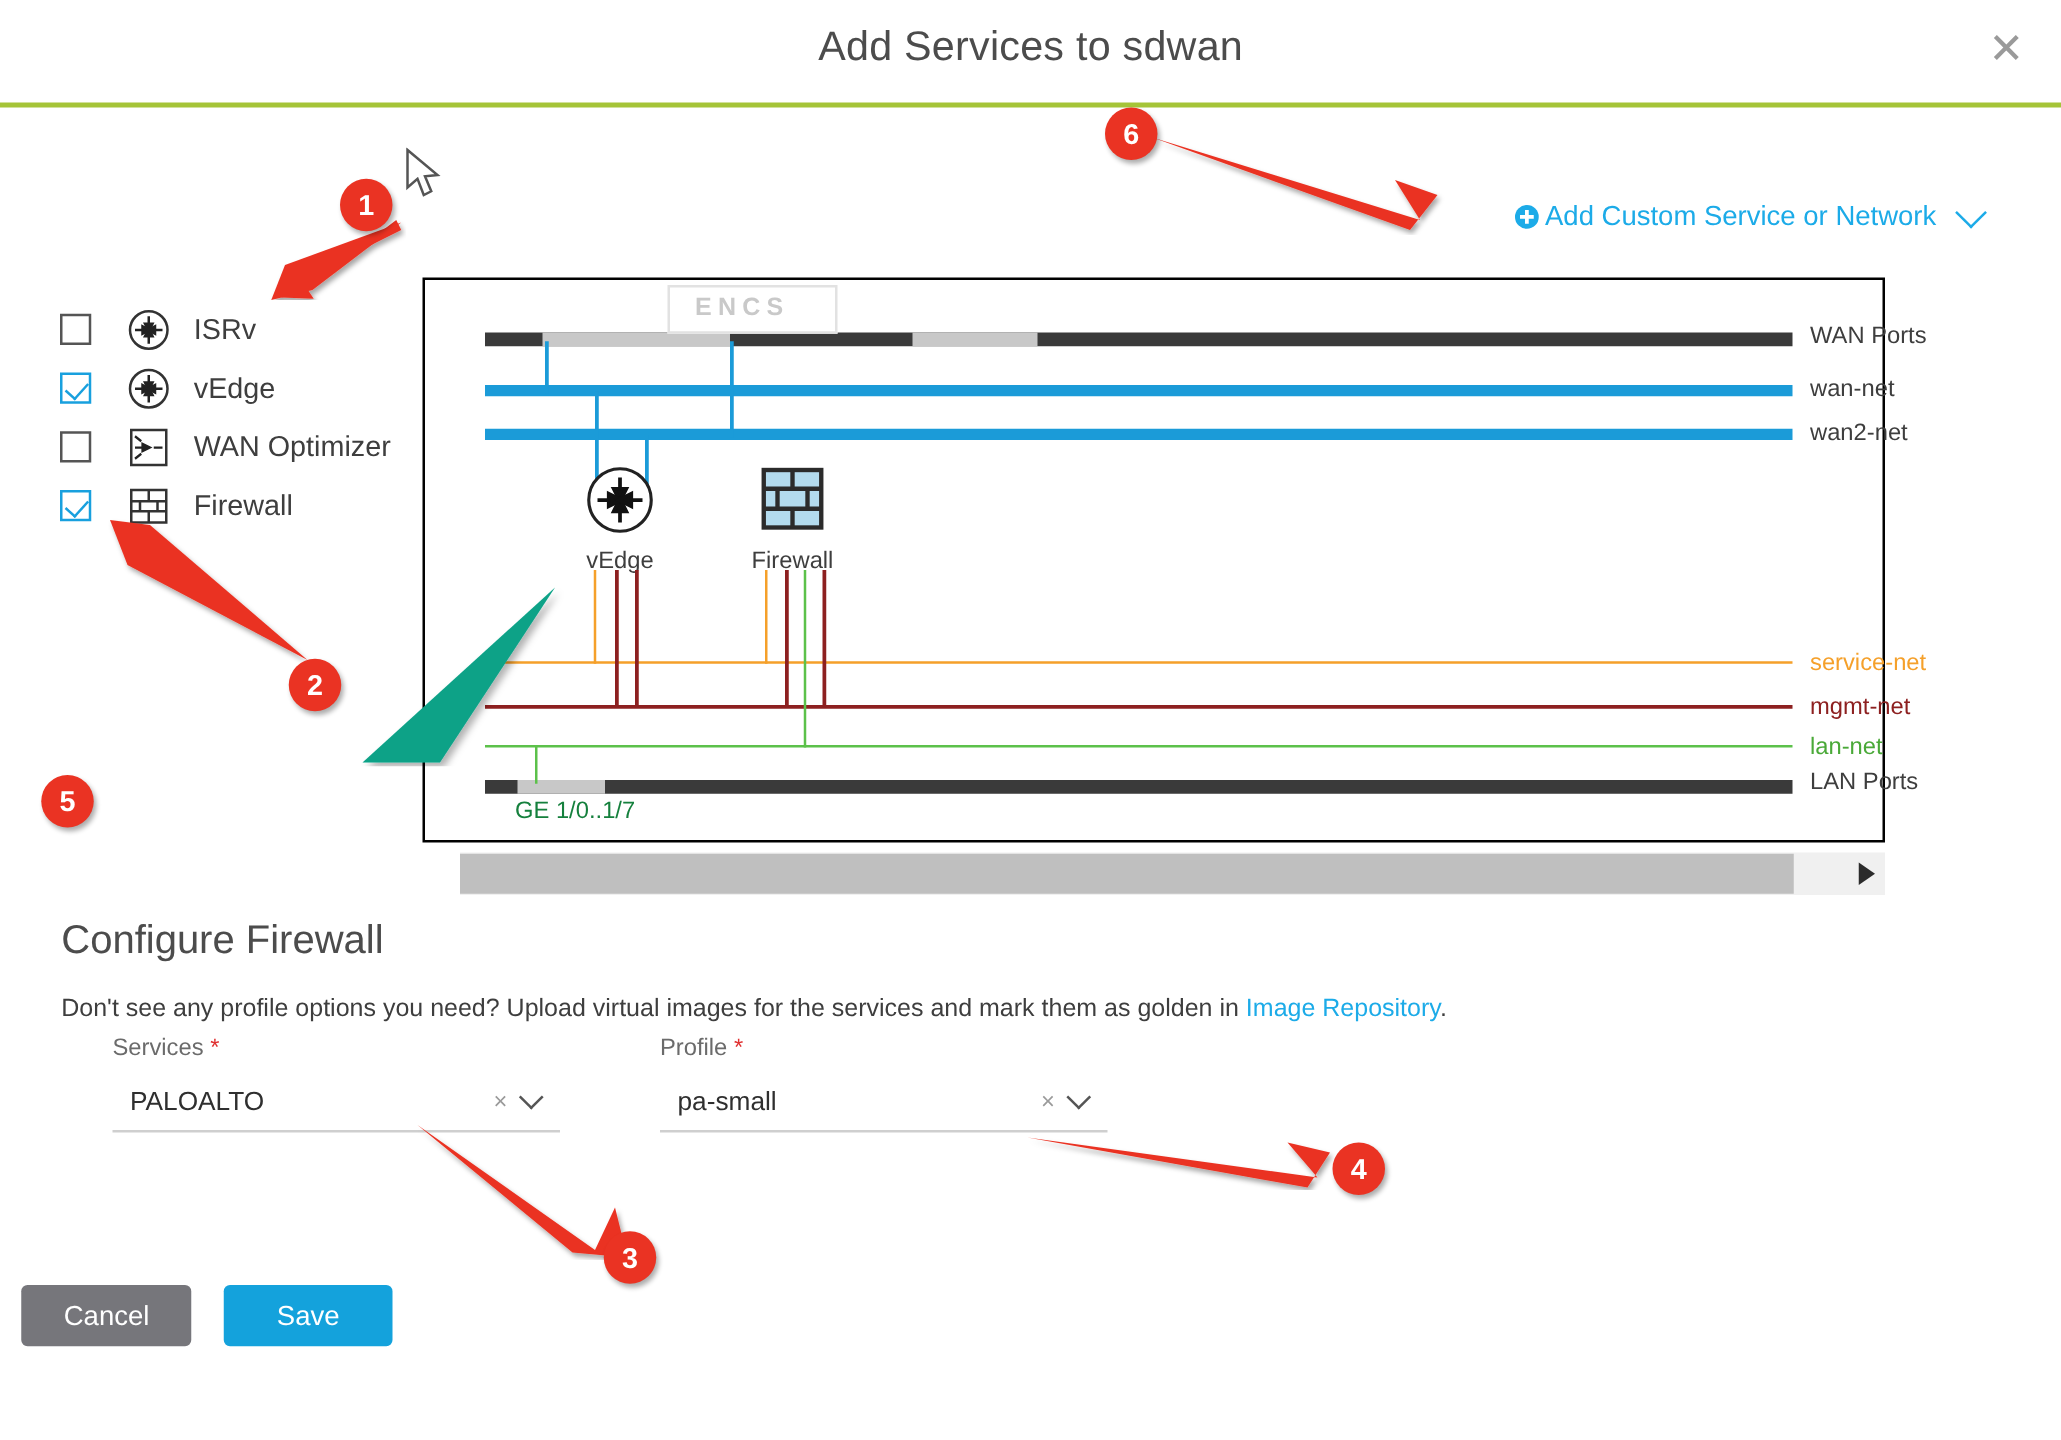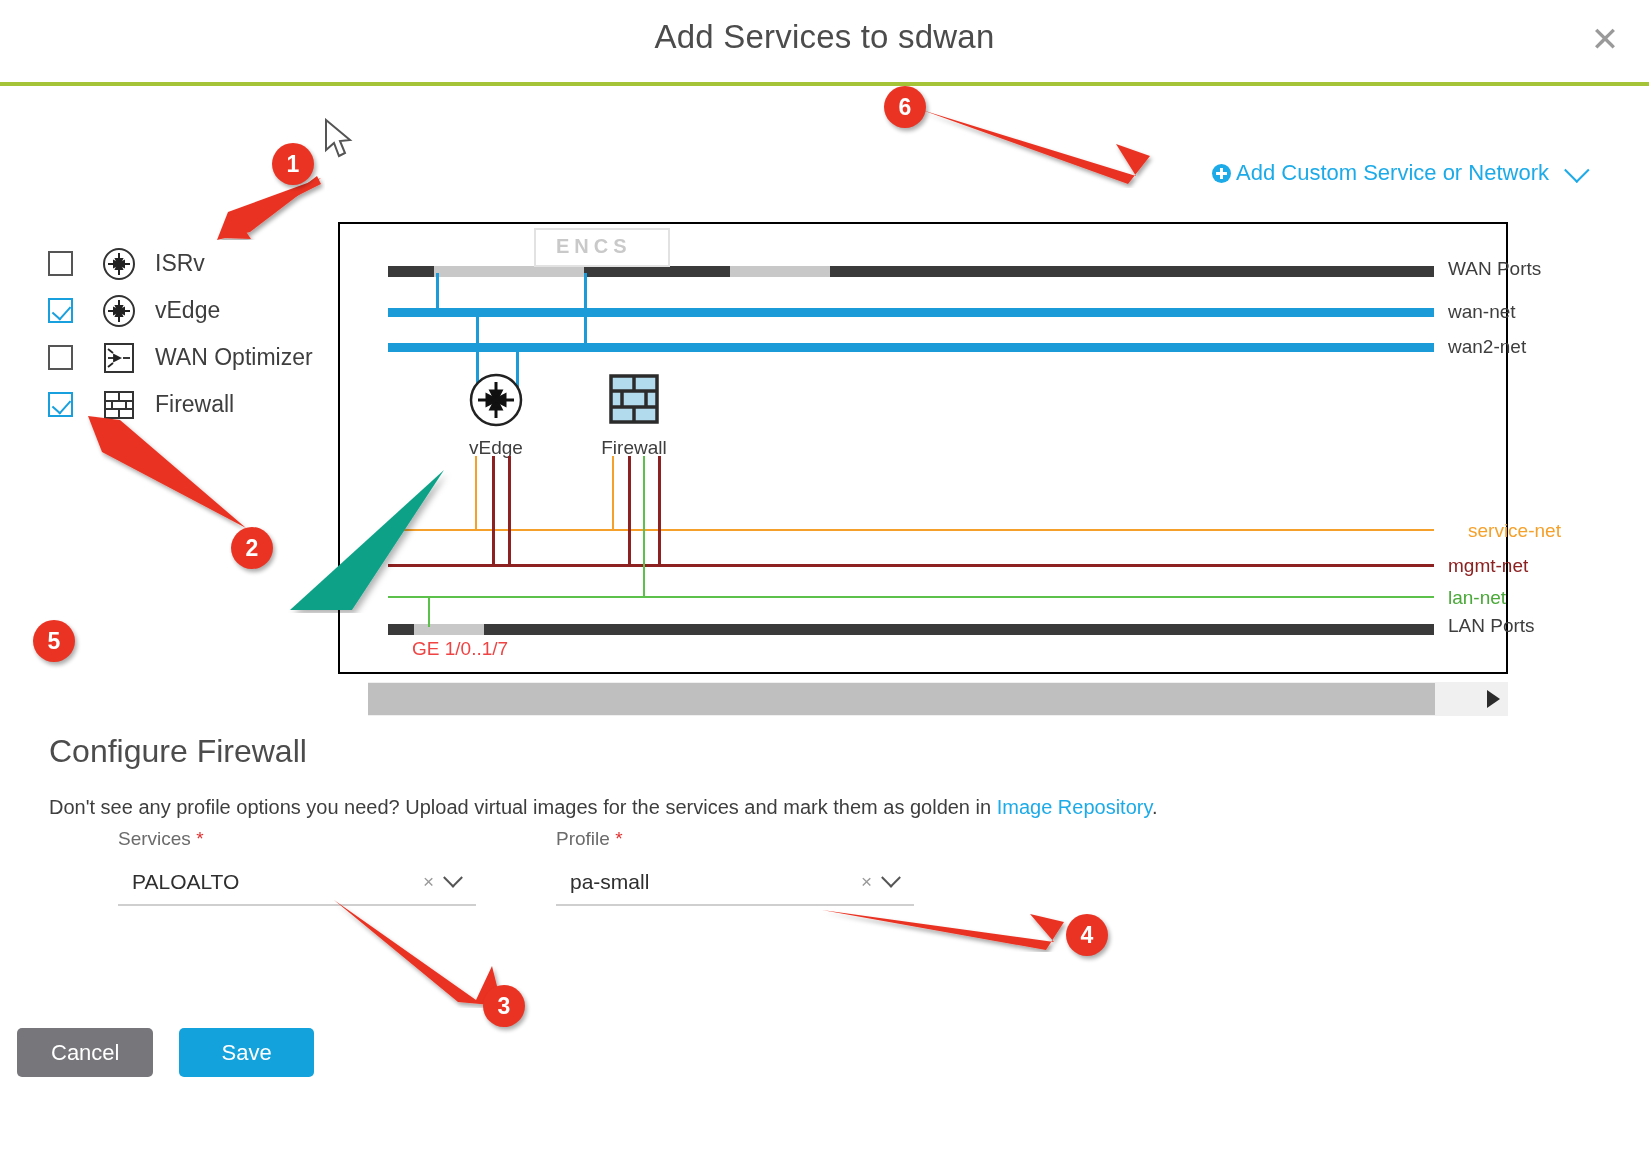--- a/index.html
+++ b/index.html
@@ -119,21 +119,21 @@
   .vline.orange { background: #f5a02a; }
   .vline.dred { background: #8d2020; width: 2.5px; }
   .vline.green { background: #5cc14a; }
 
   
   .node { position: absolute; text-align: center; }
   .node-label { font-size: 19px; color: #3e3e3e; margin-top: 3px; }
 
   .ge-label {
     position: absolute; left: 72px; top: 414px;
-    font-size: 19px; color: #ef4444;
+    font-size: 19px; color: #15803d;
   }
 
   
   .hscroll {
     position: absolute; left: 368px; top: 682px;
     width: 1140px; height: 34px; background: #f0f0f0;
   }
   .hscroll-thumb {
     position: absolute; left: 0; top: 1px; width: 1067px; height: 32px;
     background: #bfbfbf;
@@ -150,21 +150,21 @@
   .cfg-title {
     position: absolute; left: 49px; top: 733px;
     font-size: 32px; color: #4c4c4c; font-weight: 400;
   }
   .cfg-hint {
     position: absolute; left: 49px; top: 796px;
     font-size: 20px; color: #3e3e3e;
   }
   .cfg-hint a { color: #1cabe8; text-decoration: none; cursor: pointer; }
 
-  .field { position: absolute; margin-left: 28px; }
+  .field { position: absolute; }
   .field-label { font-size: 19px; color: #6b6b6b; margin-bottom: 10px; }
   .req { color: #e03131; }
   .field-ctl {
     position: relative; width: 358px; height: 46px;
     border-bottom: 2px solid #cfcfcf;
     display: flex; align-items: center;
   }
   .field-val { font-size: 21px; color: #2f2f2f; padding-left: 14px; flex: 1 1 auto; }
   .field-clear {
     font-size: 19px; color: #9a9a9a; cursor: pointer; padding: 0 12px;
@@ -370,21 +370,21 @@
       <div class="vline dred" style="left:318px; top:232px; height:110px;"></div>
 
       <div class="vline green" style="left:88px; top:373px; height:30px;"></div>
 
       <div class="ge-label">GE 1/0..1/7</div>
     </div>
 
     <div class="rail-label" style="left:1108px; top:34px;">WAN Ports</div>
     <div class="rail-label" style="left:1108px; top:77px;">wan-net</div>
     <div class="rail-label" style="left:1108px; top:112px;">wan2-net</div>
-    <div class="rail-label" style="left:1108px; top:296px; color:#f5a02a;margin-left:20px;">service-net</div>
+    <div class="rail-label" style="left:1108px; top:296px; color:#f5a02a;">service-net</div>
     <div class="rail-label" style="left:1108px; top:331px; color:#8d2020;">mgmt-net</div>
     <div class="rail-label" style="left:1108px; top:363px; color:#4aa938;">lan-net</div>
     <div class="rail-label" style="left:1108px; top:391px;">LAN Ports</div>
   </div>
 
   <div class="encs-legend">ENCS</div>
 
   <div class="hscroll">
     <div class="hscroll-thumb"></div>
     <div class="hscroll-arrow"></div>

